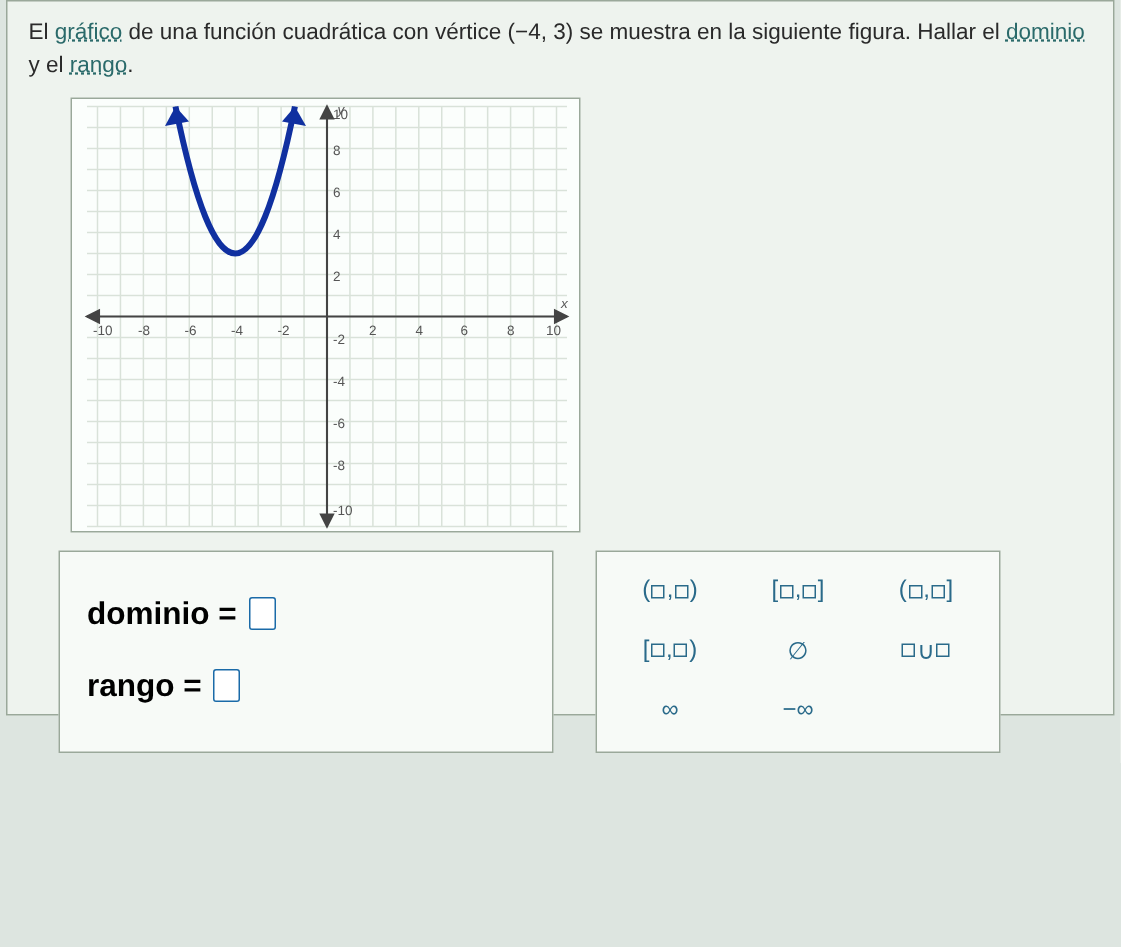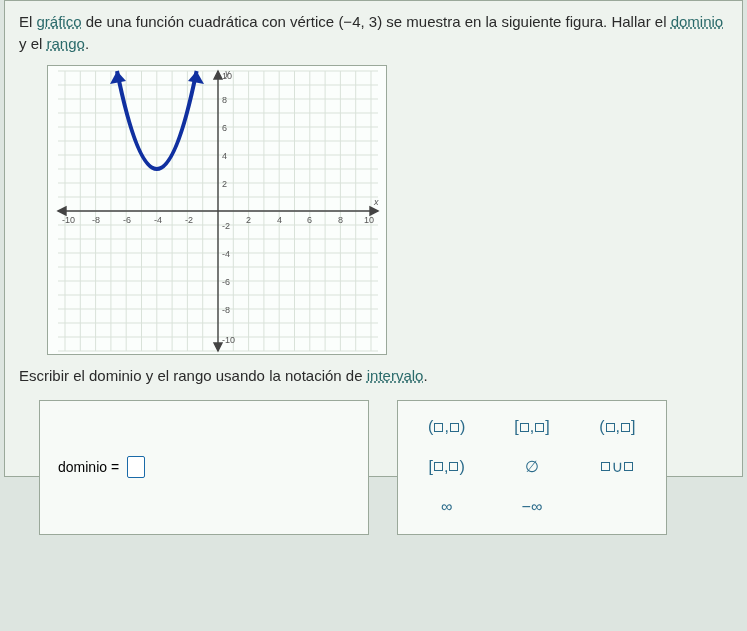--- a/index.html
+++ b/index.html
@@ -48,23 +48,24 @@
     border: 1px solid #9aa89a;
     width: 330px;
     height: 135px;
     padding: 18px 18px;
     display: flex;
     flex-direction: column;
     justify-content: space-around;
   }
   .answer-line {
     display: flex;
-    align-items: center;
+    align-items: flex-start;
     gap: 8px;
-    font-size: 14px;
+    font-size: 21px;
+    font-weight: bold;
   }
   .input-slot {
     display: inline-block;
     width: 18px;
     height: 22px;
     border: 1px solid #1a6aa8;
     background: #fff;
     border-radius: 2px;
   }
   .palette-box {
@@ -183,29 +184,30 @@
         <text x="177" y="10" font-style="italic">y</text>
       </g>
 
       <path d="M 69 5 Q 108.8 201 148.6 5" stroke="#1030a0" stroke-width="4" fill="none"></path>
 
       <polygon points="69,5 62,18 78,15" fill="#1030a0"></polygon>
       <polygon points="148.6,5 140,15 156,18" fill="#1030a0"></polygon>
     </svg>
   </div>
 
-  <p class="instruction">
-    <span>Escribir el dominio y el rango usando la notación de </span><span class="ul">intervalo</span><span>.</span>
-  </p>
 
   <div class="answers-row">
 
     <div class="answers-box">
       <div class="answer-line">
         <span>dominio =</span>
+        <span class="input-slot"></span>
+      </div>
+      <div class="answer-line">
+        <span>rango =</span>
         <span class="input-slot"></span>
       </div>
     </div>
 
     <div class="palette-box">
       <div class="pal-btn">(<span class="sq"></span>,<span class="sq"></span>)</div>
       <div class="pal-btn">[<span class="sq"></span>,<span class="sq"></span>]</div>
       <div class="pal-btn">(<span class="sq"></span>,<span class="sq"></span>]</div>
       <div class="pal-btn">[<span class="sq"></span>,<span class="sq"></span>)</div>
       <div class="pal-btn">∅</div>

